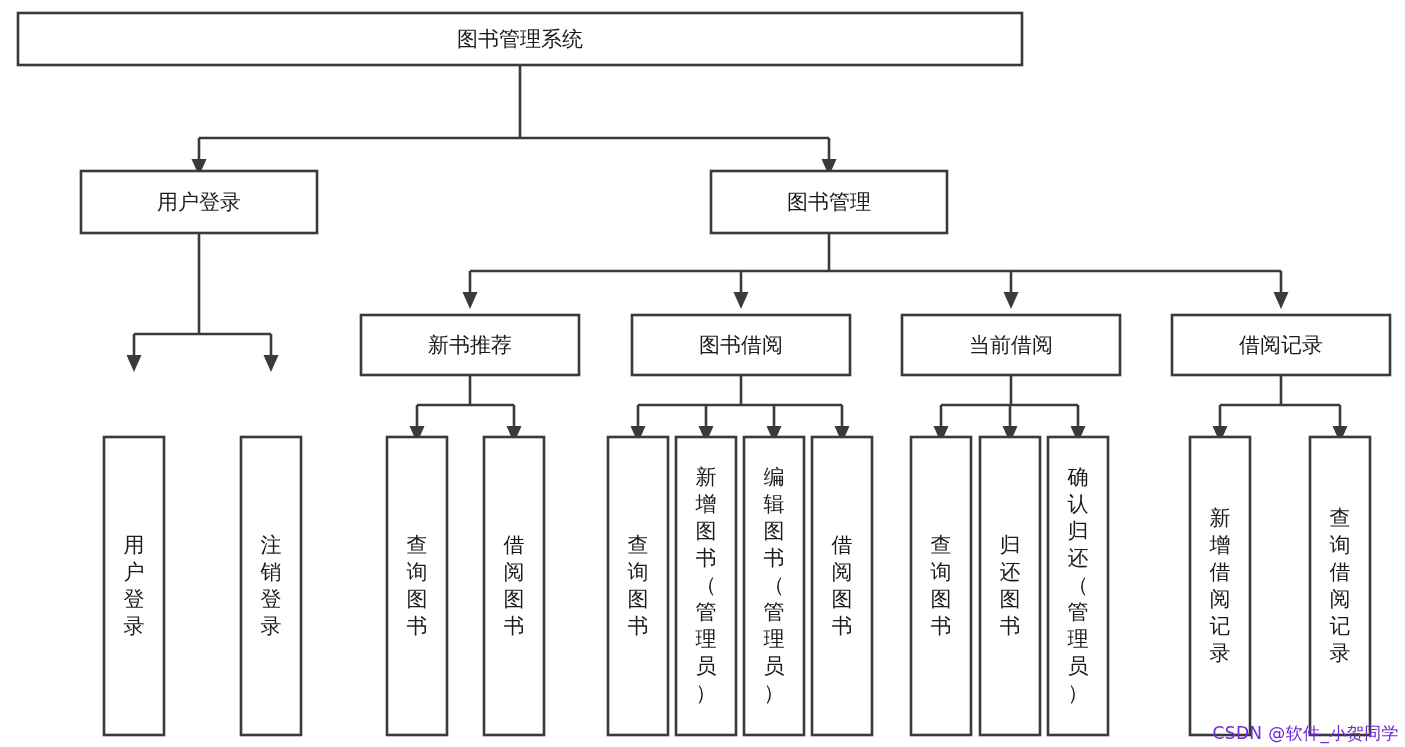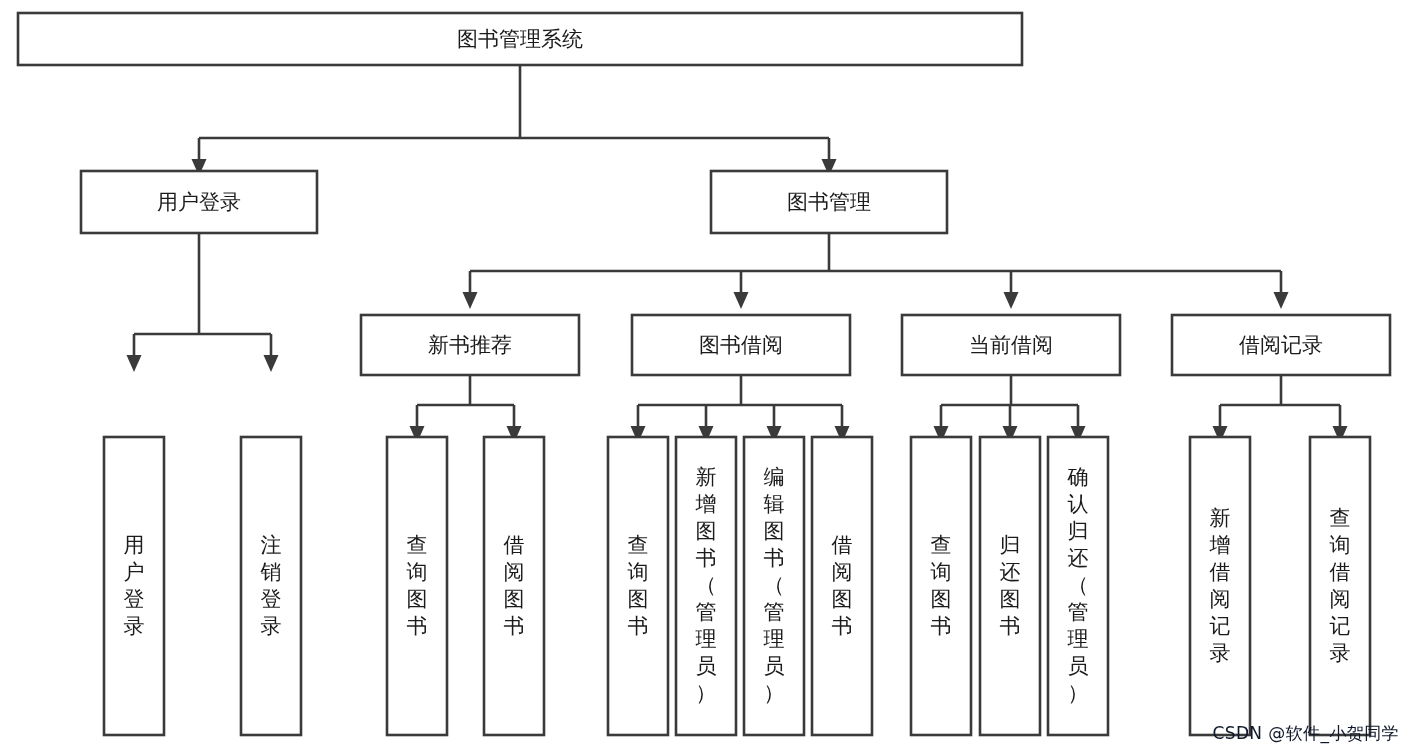--- a/index.html
+++ b/index.html
@@ -47,21 +47,21 @@
   }
   .edge-arrow {
     fill: #3a3a3a;
     stroke: none;
   }
   .watermark {
     position: absolute;
     right: 6px;
     bottom: 2px;
     font-size: 17px;
-    color: #0f172a;
+    color: #6d28d9;
     font-family: "DejaVu Sans", "Liberation Sans", sans-serif;
     white-space: nowrap;
     letter-spacing: 0.4px;
     user-select: none;
   }
 </style>
 </head>
 <body>
 
 <div id="diagram-root">

